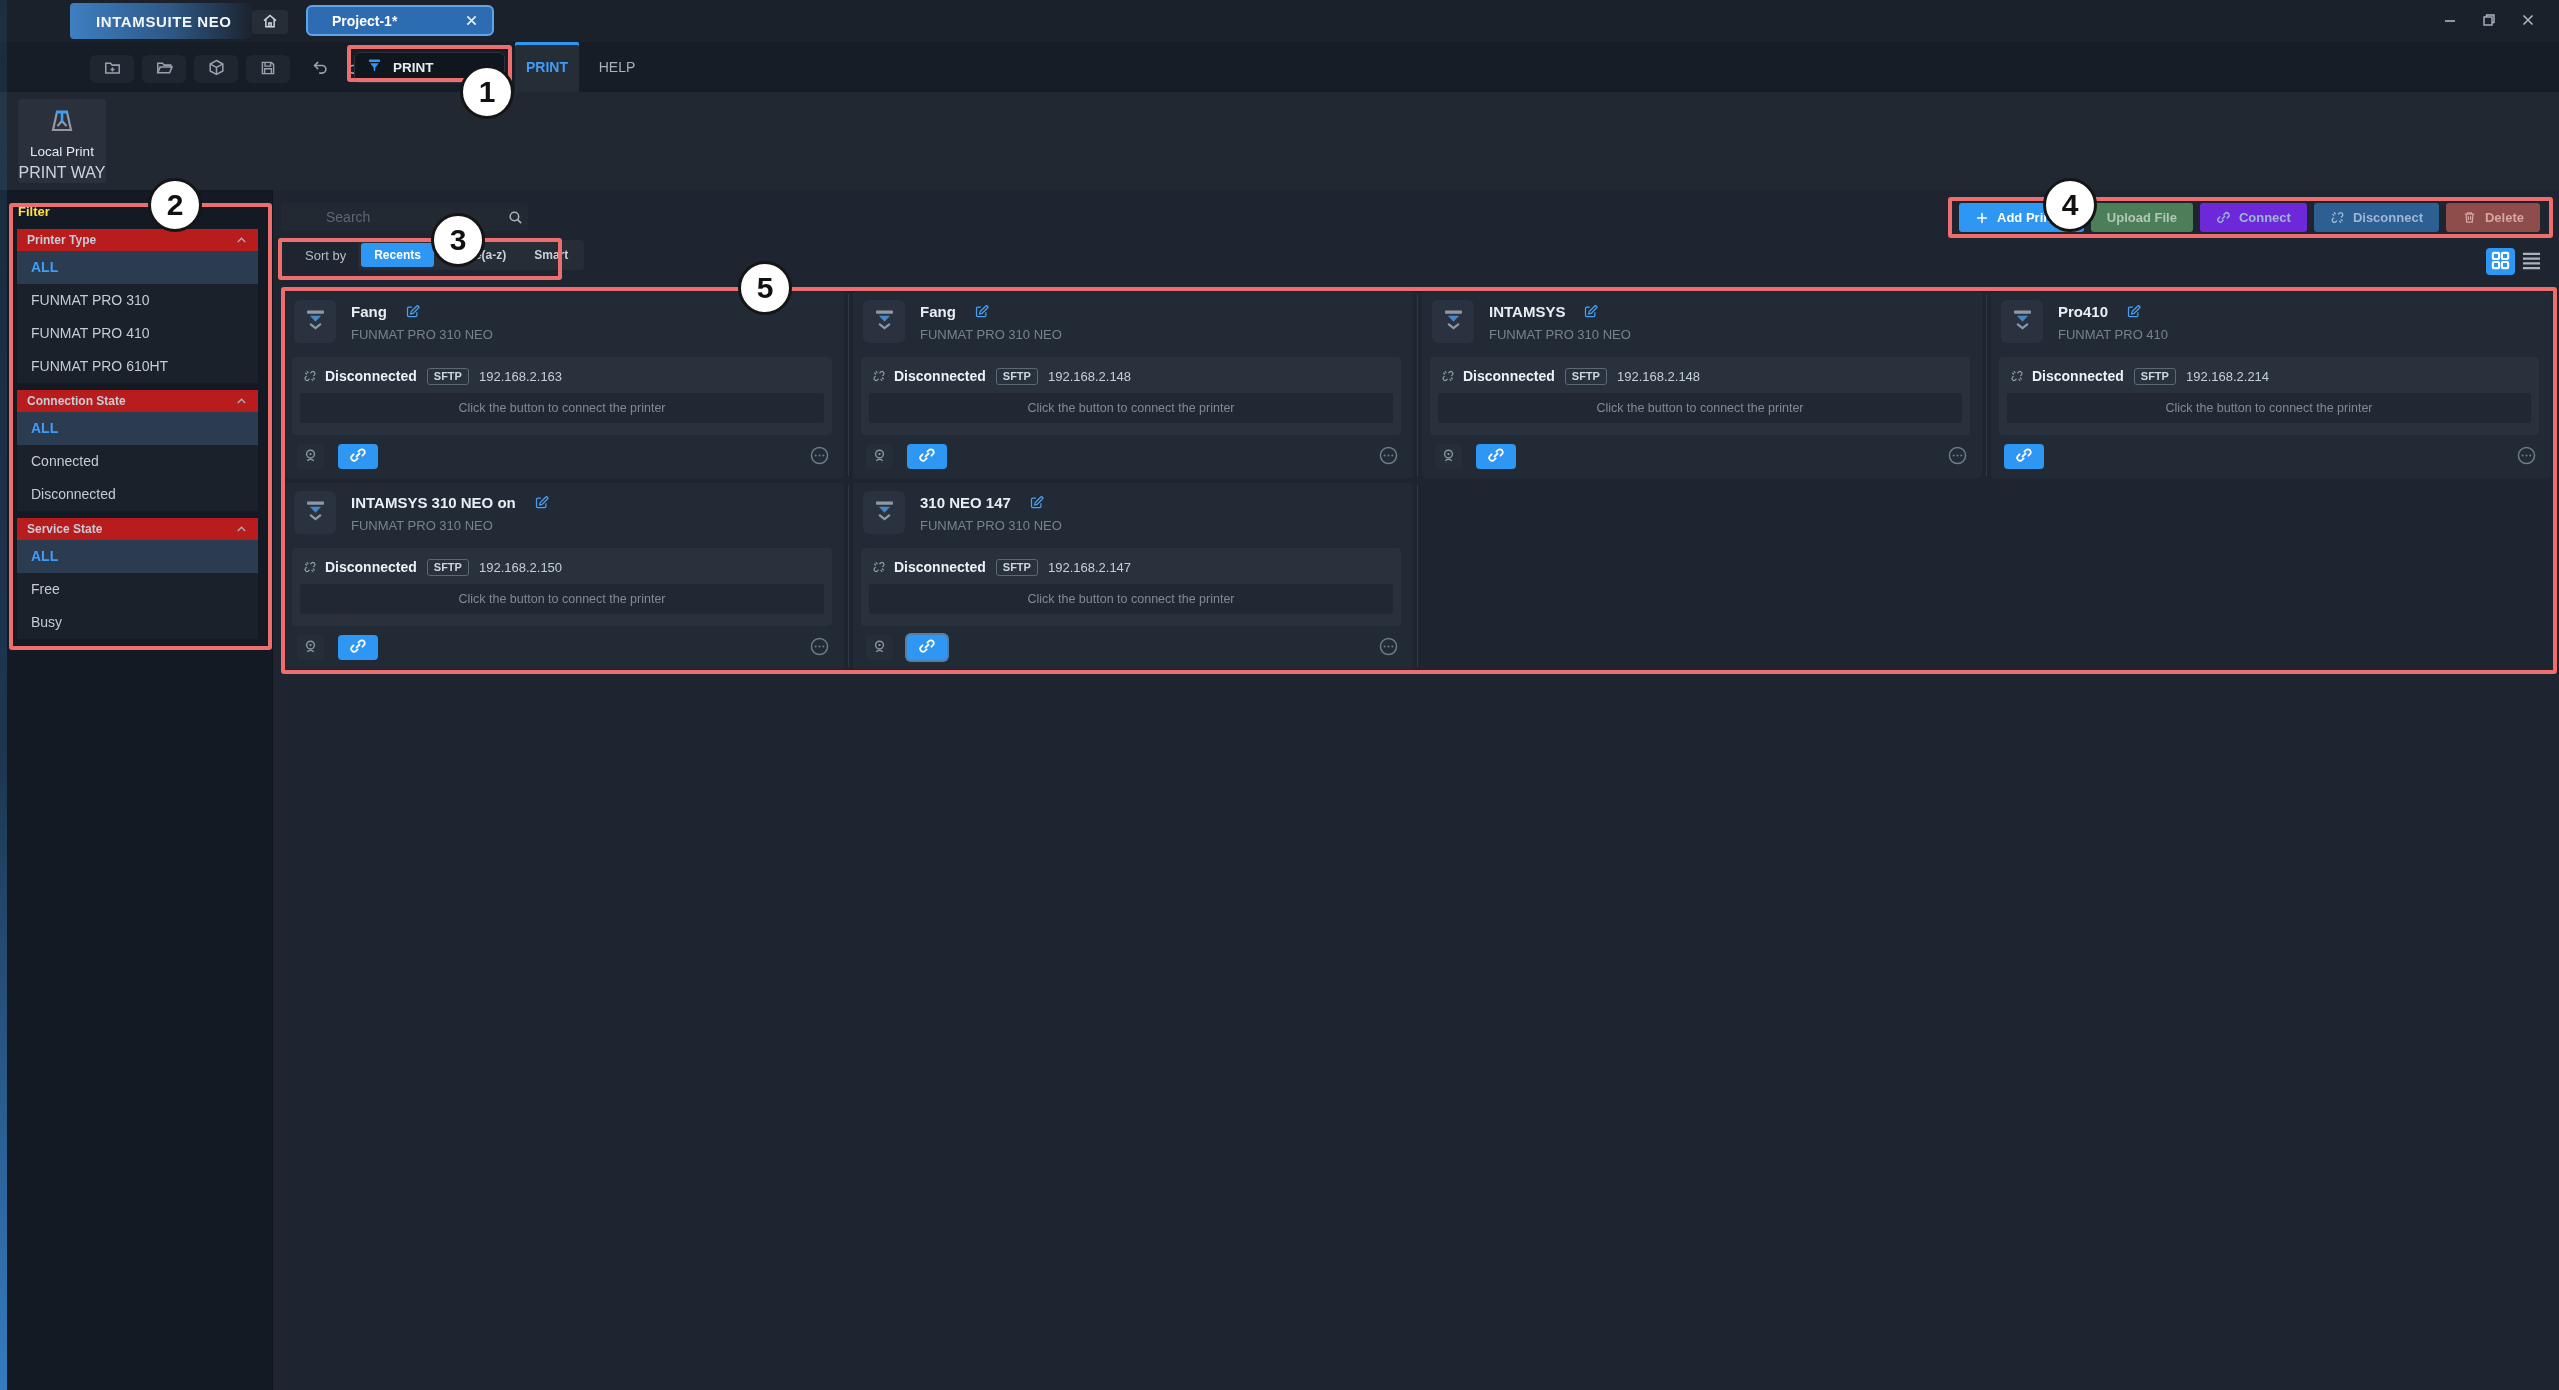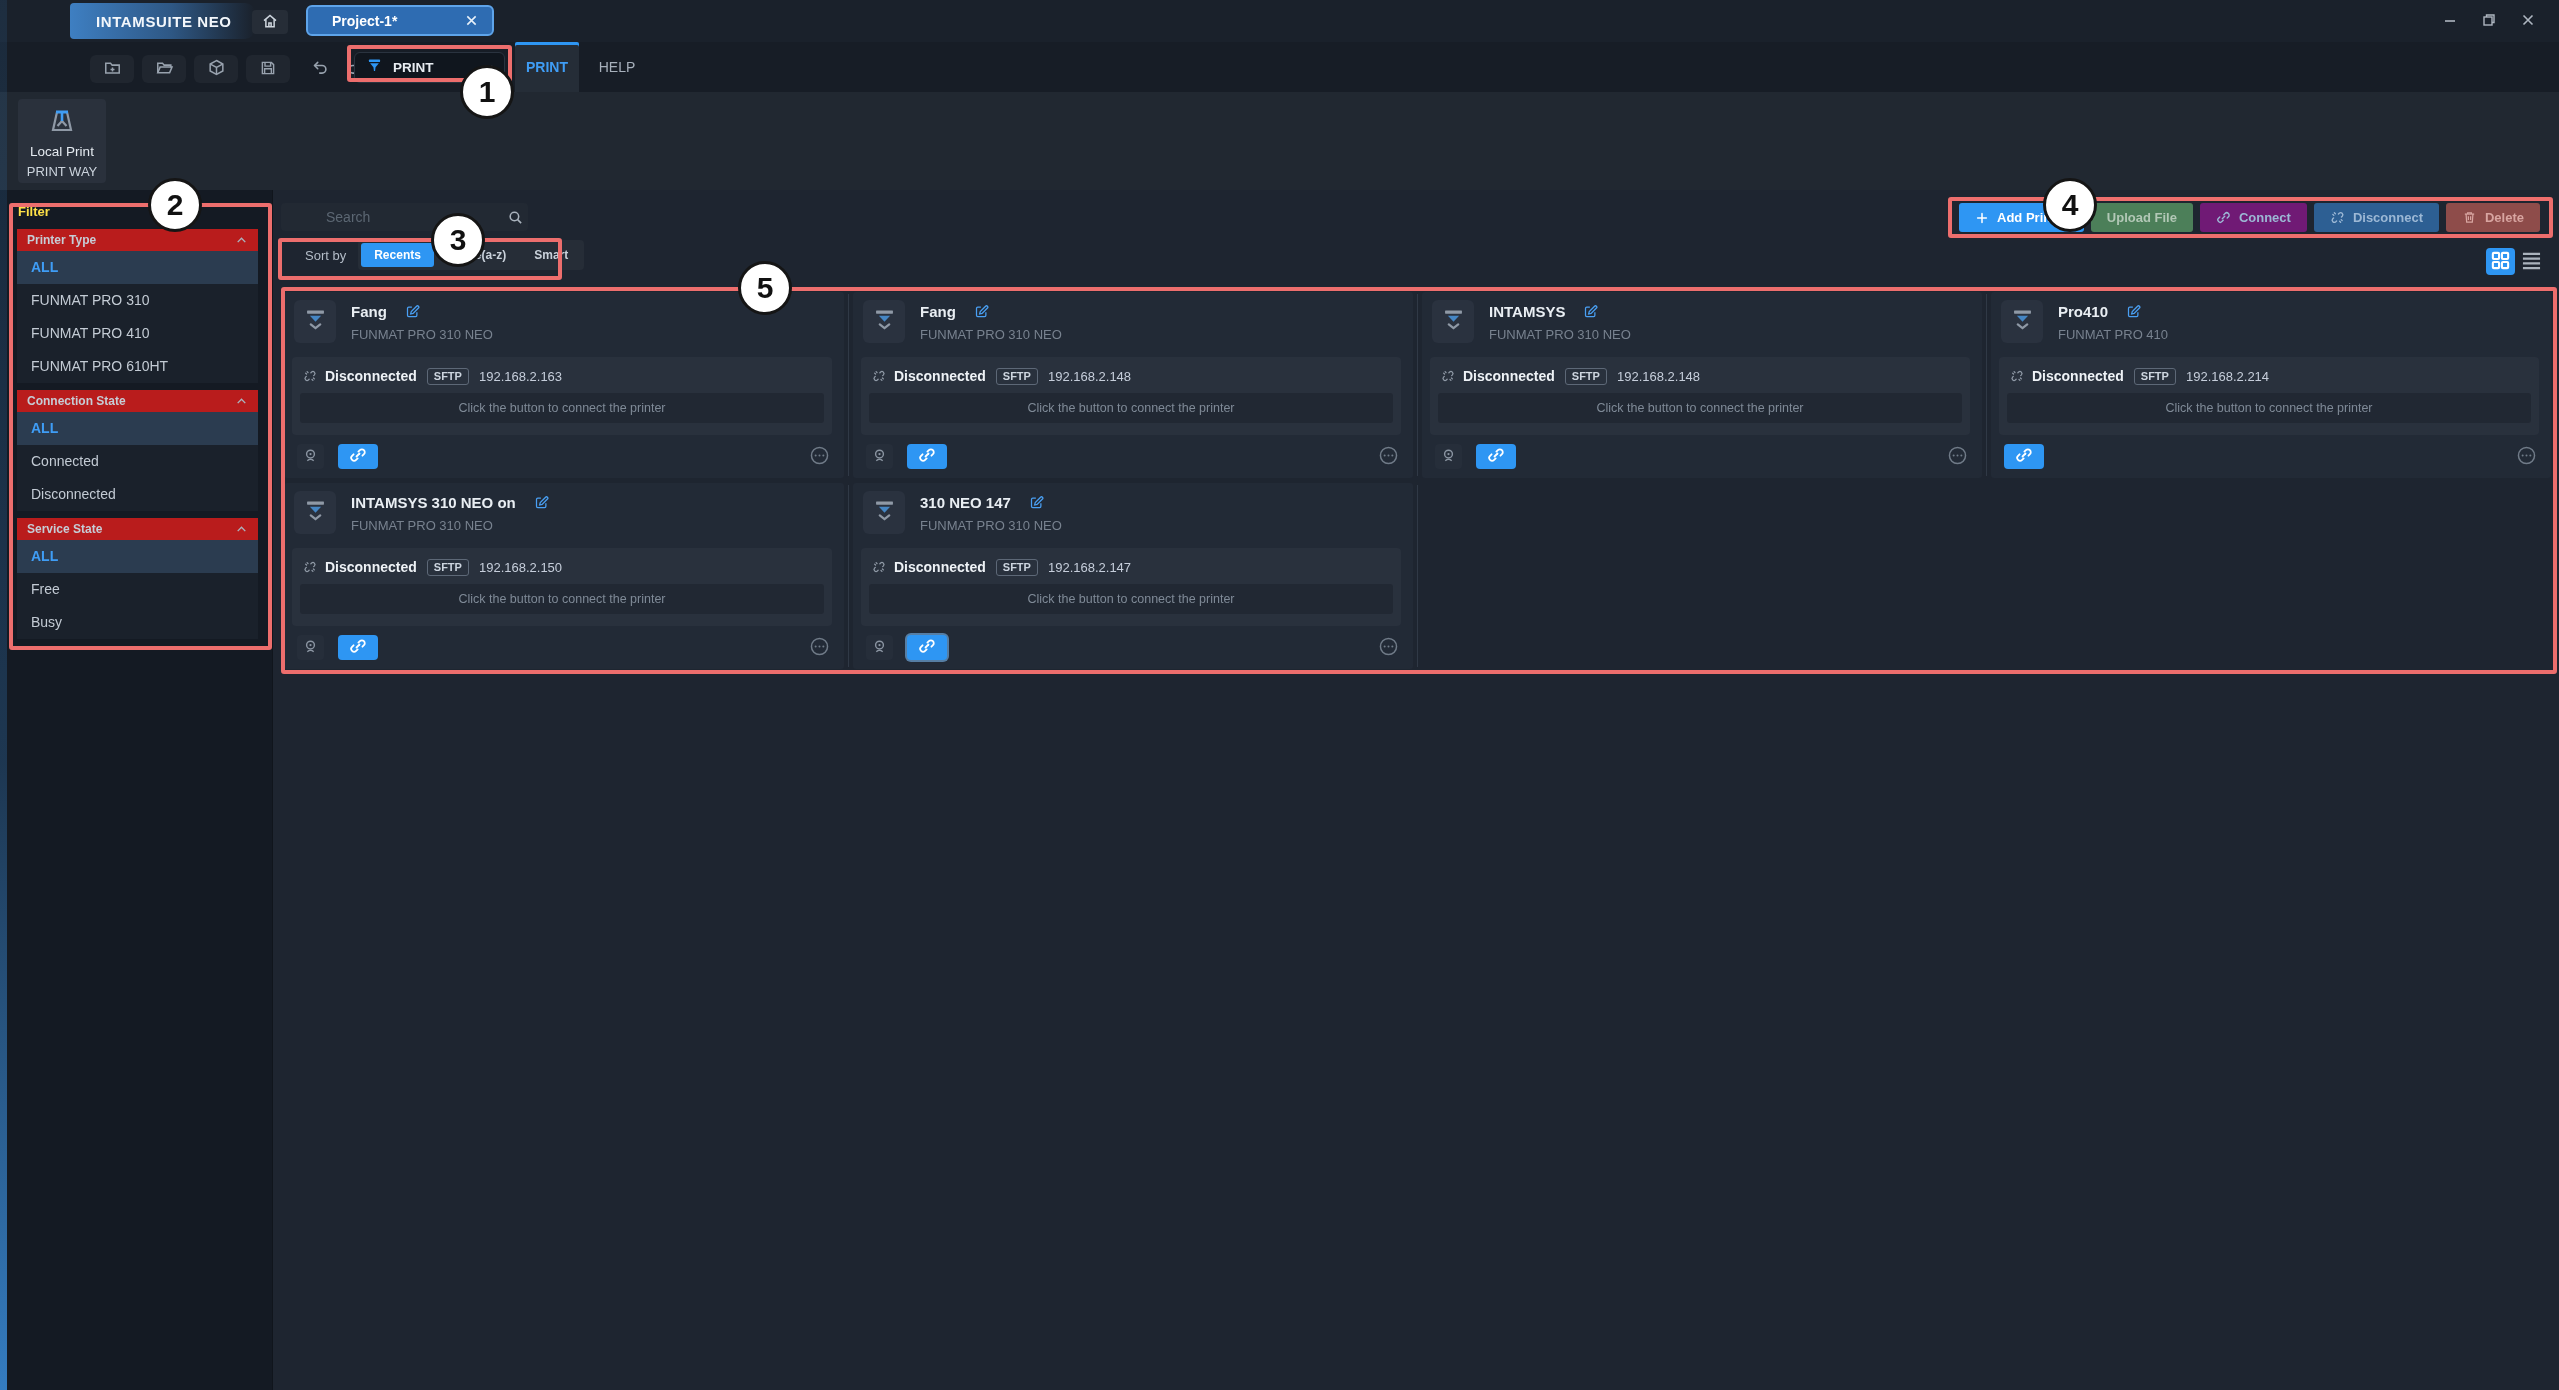--- a/index.html
+++ b/index.html
@@ -34,21 +34,21 @@
     font-size:14px; cursor:pointer; }
   .rtab.active { left:515px; width:64px; background:#252d37; color:#3f9df5; font-weight:bold;
     box-shadow:inset 0 3px 0 #2e96f3; border-radius:2px 2px 0 0; }
   .rtab.plain { left:588px; width:58px; color:#a7b0bb; }
 
   
   .ribbon { position:absolute; left:0; top:92px; width:100%; height:98px; background:#212831; }
   .local-print { position:absolute; left:18px; top:7px; width:88px; height:84px; background:#2a313c;
     border-radius:4px; display:flex; flex-direction:column; align-items:center; padding-top:5px; cursor:pointer; }
   .local-print .lp-line1 { font-size:13.5px; color:#e4eaf0; margin-top:2px; }
-  .local-print .lp-line2 { font-size:13px; color:#ccd4dd; margin-top:5px; }
+  .local-print .lp-line2 { font-size:16px; color:#ccd4dd; margin-top:5px; }
 
   
   .sidebar { position:absolute; left:0; top:190px; width:272px; bottom:0; background:#141a23; }
   .filter-title { margin:14px 0 10px 18px; font-size:13px; font-weight:bold; color:#fde047; }
   .f-group { margin:0 14px 7px 17px; }
   .f-head { height:22px; background:#b91c1c; display:flex; align-items:center; padding:0 10px; cursor:pointer; }
   .f-head span:first-child { font-size:12px; font-weight:bold; color:#c6cdd6; }
   .f-head .chev { margin-left:auto; display:flex; }
   .f-items { background:#1a212b; }
   .f-item { height:33px; line-height:33px; padding-left:14px; font-size:14px; color:#c3cbd4; cursor:pointer; }
@@ -310,21 +310,21 @@
           <span style="display: flex;">
             <svg width="14" height="14" viewBox="0 0 24 24" fill="none" stroke="currentColor" stroke-width="2.6" stroke-linecap="round">
               <path d="M12 4.5 V19.5 M4.5 12 H19.5"></path>
             </svg>
           </span>
           <span>Add Printer</span>
         </button>
         <button class="act-btn" style="background: rgb(76, 127, 89); color: rgb(178, 200, 182);">
           <span>Upload File</span>
         </button>
-        <button class="act-btn" style="background: #701a75; color: rgb(156, 184, 213);">
+        <button class="act-btn" style="background: #6d28d9; color: rgb(156, 184, 213);">
           <span style="display: flex;">
             <svg width="15" height="15" viewBox="0 0 24 24" fill="none" stroke="currentColor" stroke-width="2.2" stroke-linecap="round">
               <path d="M10 14 L14 10"></path>
               <path d="M12.5 7.5 l2-2 a3.8 3.8 0 0 1 5.4 5.4 l-2 2"></path>
               <path d="M11.5 16.5 l-2 2 a3.8 3.8 0 0 1 -5.4-5.4 l2-2"></path>
             </svg>
           </span>
           <span>Connect</span>
         </button>
         <button class="act-btn" style="background: rgb(45, 95, 147); color: rgb(156, 184, 213);">

